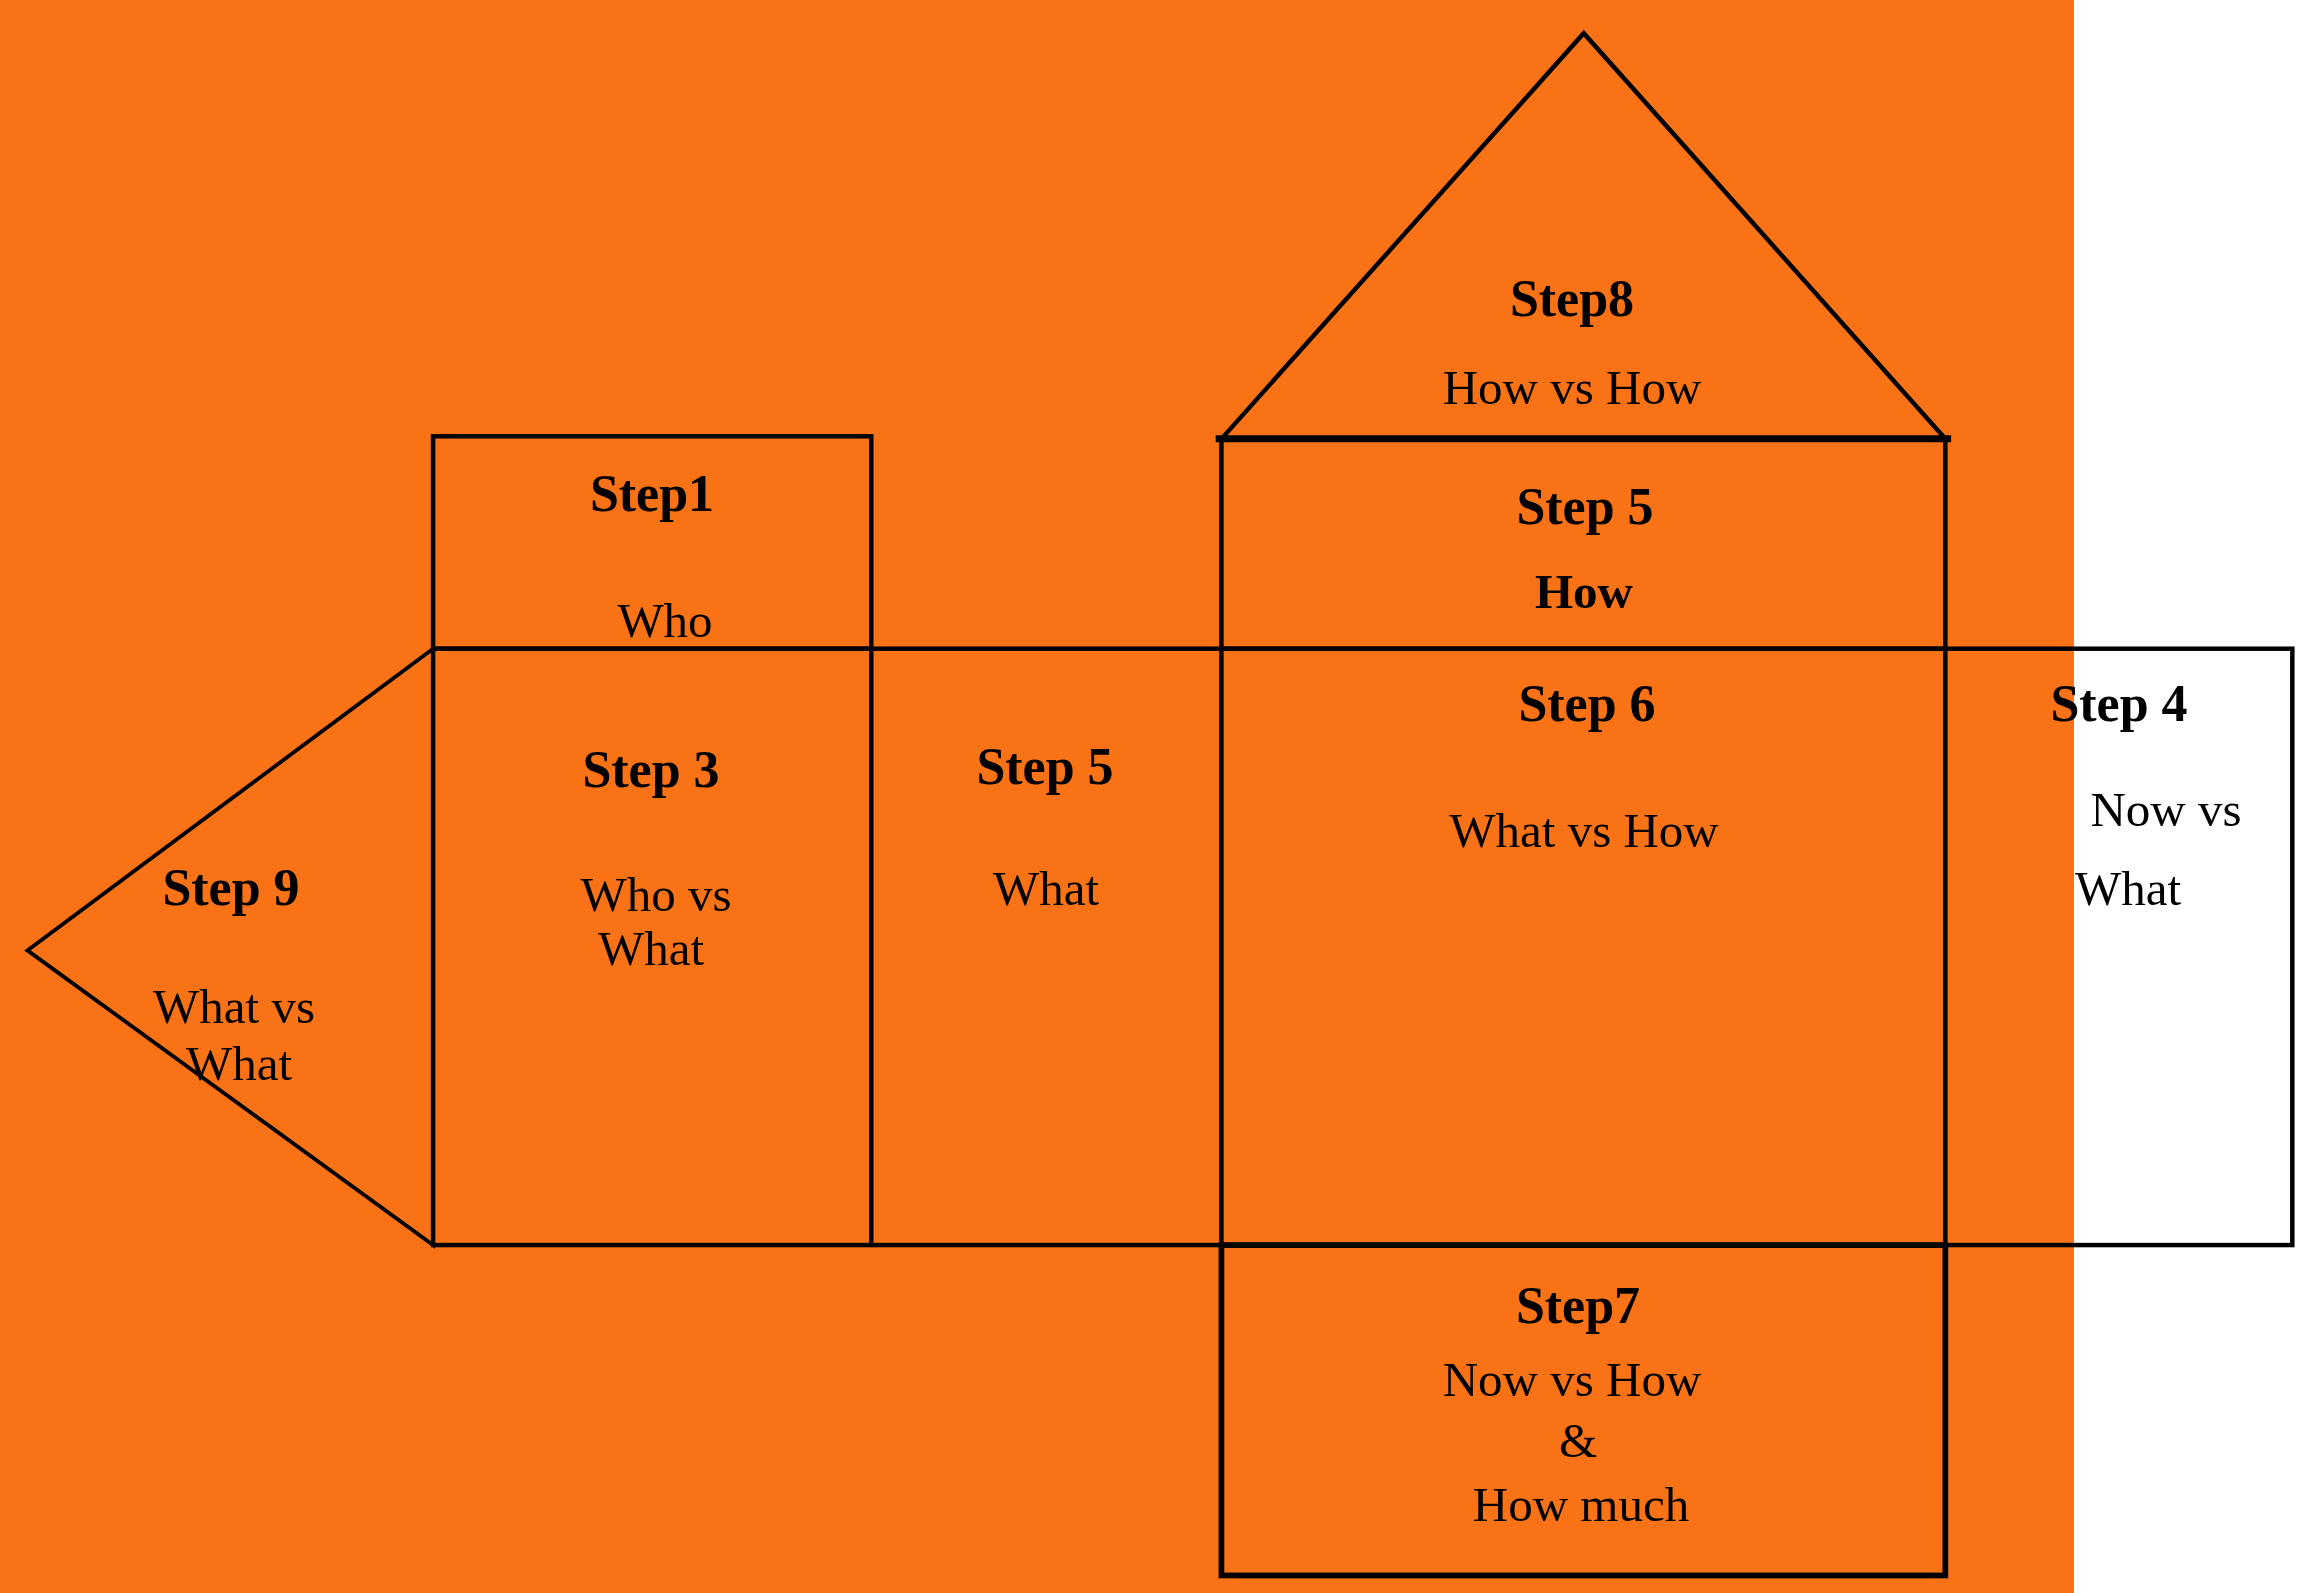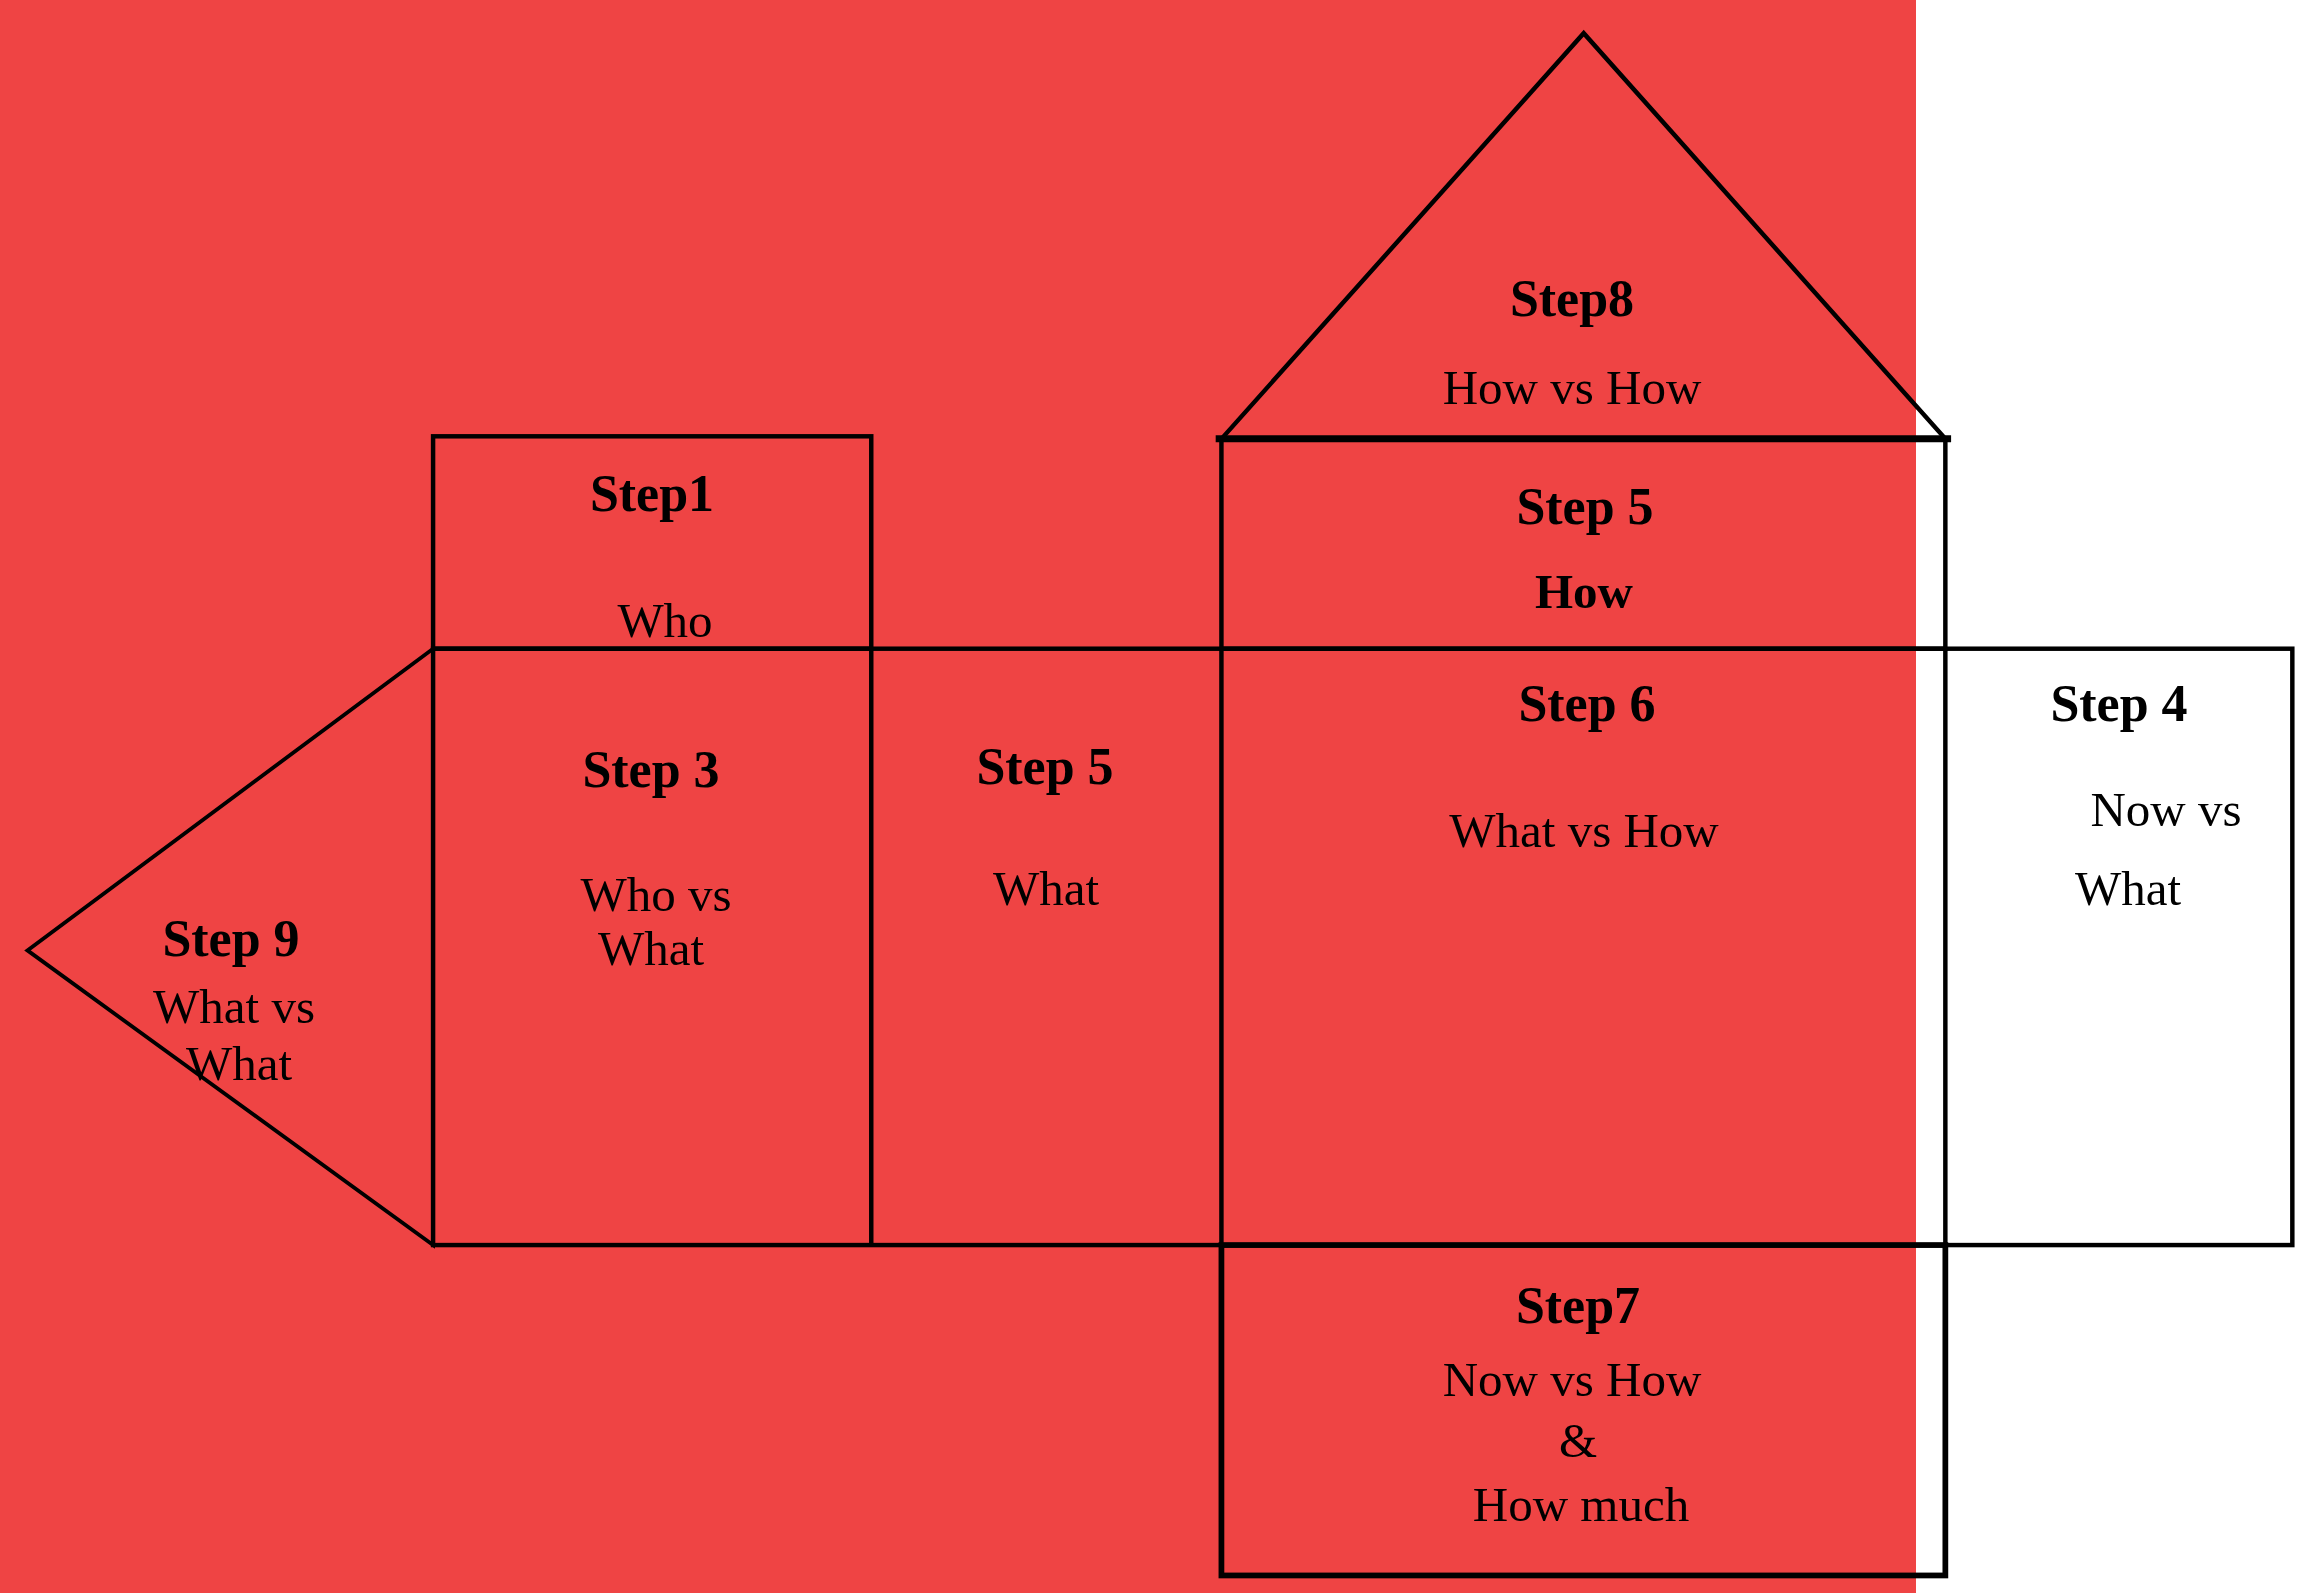--- a/index.html
+++ b/index.html
@@ -5,23 +5,23 @@
   html, body {
     margin: 0;
     padding: 0;
     width: 2307px;
     height: 1594px;
     background: #ffffff;
     overflow: hidden;
   }
   #canvas {
     position: relative;
-    width: 1916px;
+    width: 2074px;
     height: 1594px;
-    background: #ef4444;
+    background: #f97316;
     font-family: "Liberation Serif", "DejaVu Serif", serif;
     color: #000000;
   }
   #shapes {
     position: absolute;
     left: 0;
     top: 0;
     width: 2307px;
     height: 1594px;
   }
@@ -81,21 +81,21 @@
   <div class="txt title" style="left:1045px; top:767px;">Step 5</div>
   <div class="txt body" style="left:1046px; top:888px;">What</div>
 
   <div class="txt title" style="left:1587px; top:704px;">Step 6</div>
   <div class="txt body" style="left:1584px; top:830px;">What vs How</div>
 
   <div class="txt title" style="left:2119px; top:704px;">Step 4</div>
   <div class="txt body" style="left:2118px; top:809px;margin-left:48px;">Now vs</div>
   <div class="txt body" style="left:2128px; top:888px;">What</div>
 
-  <div class="txt title" style="left:231px; top:939px;">Step 9</div>
+  <div class="txt title" style="left:231px; top:888px;">Step 9</div>
   <div class="txt body" style="left:234px; top:1006px;">What vs</div>
   <div class="txt body" style="left:239px; top:1063px;">What</div>
 
   <div class="txt title" style="left:1578px; top:1306px;">Step7</div>
   <div class="txt body" style="left:1572px; top:1379px;">Now vs How</div>
   <div class="txt body" style="left:1578px; top:1440px;">&amp;</div>
   <div class="txt body" style="left:1581px; top:1504px;">How much</div>
 
 </div>
 

